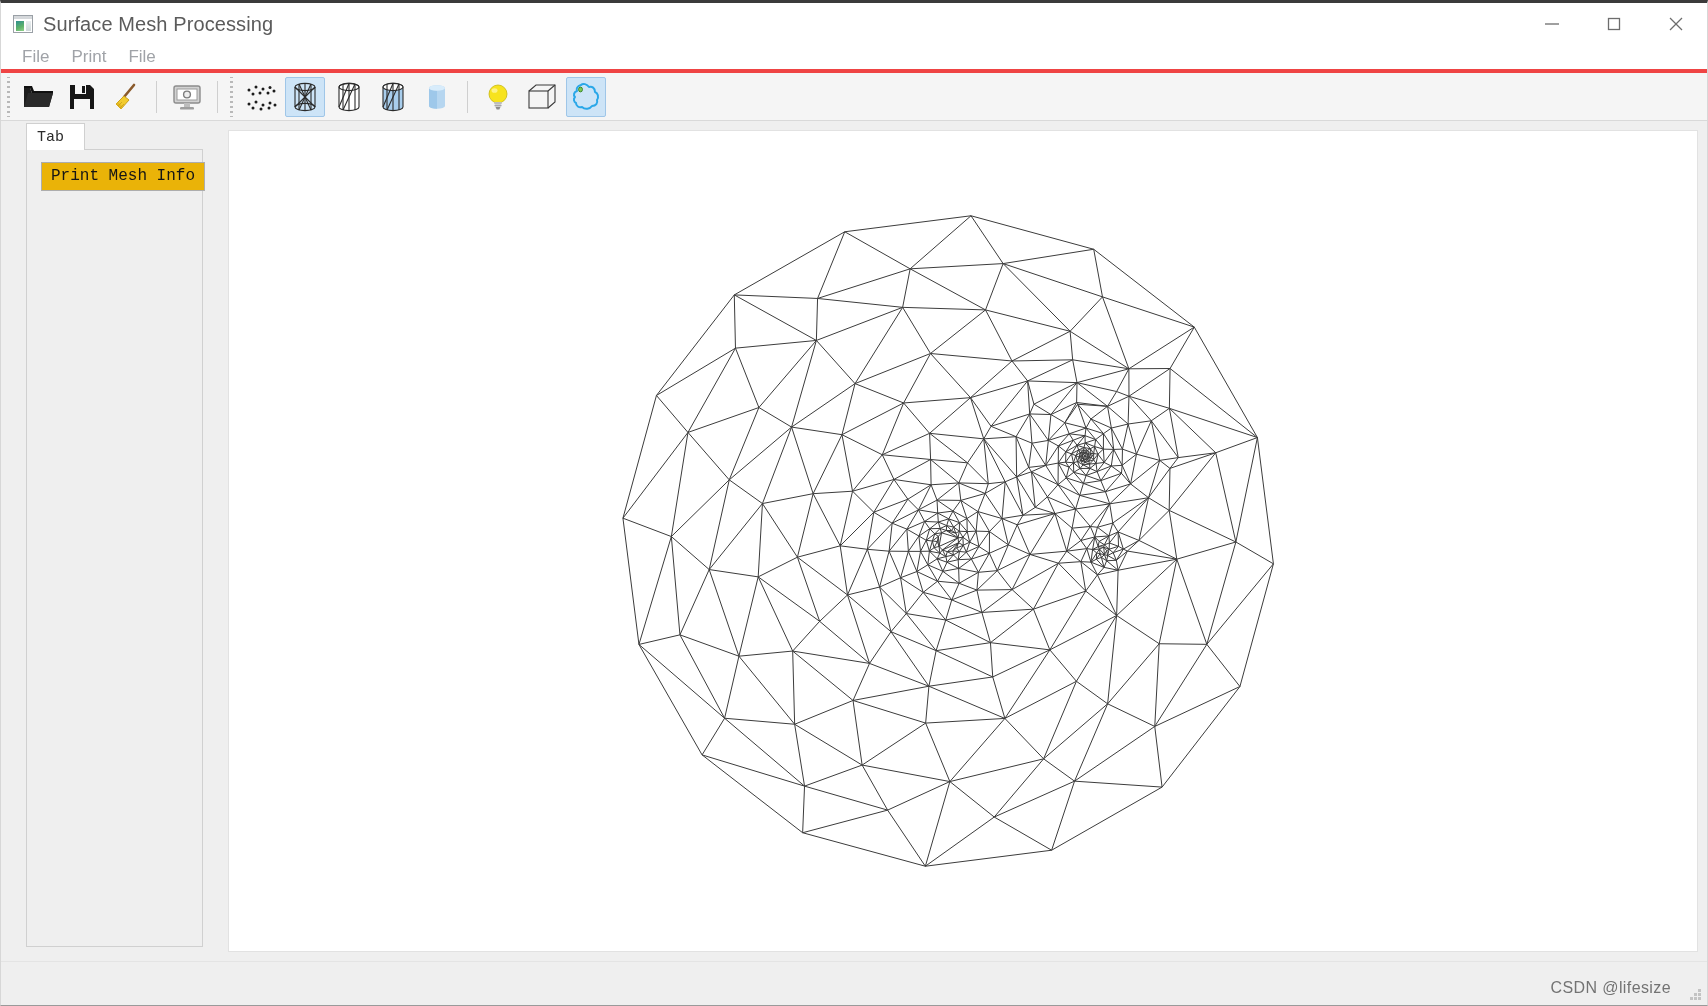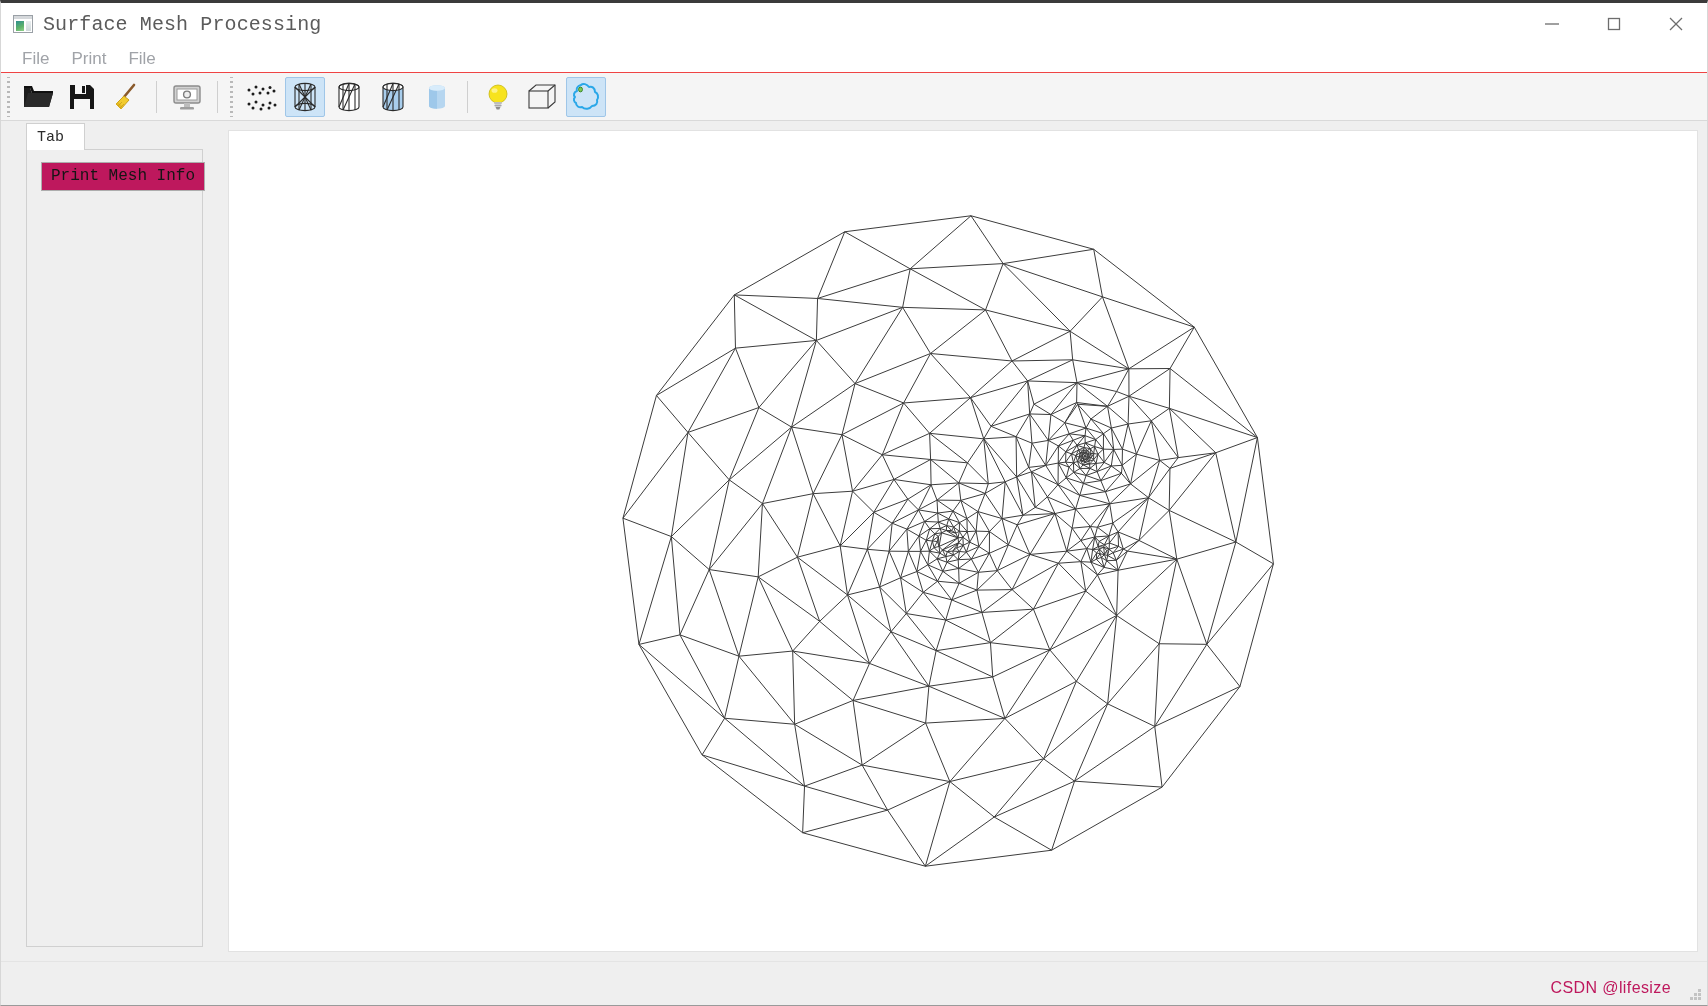--- a/index.html
+++ b/index.html
@@ -24,21 +24,20 @@
   }
 
   
   .titlebar {
     height: 42px;
     background: #ffffff;
     display: flex;
     align-items: center;
     flex: 0 0 auto;
     position: relative;
-    font-family: Liberation Mono, monospace;
   }
   .title-icon {
     width: 20px; height: 18px;
     margin-left: 12px; margin-right: 10px;
     border: 1px solid #9aa0a6;
     background: #ffffff;
     position: relative;
     flex: 0 0 auto;
   }
   .title-icon .tbar {
@@ -73,21 +72,21 @@
   .winbtn svg { display: block; }
 
   
   .menubar {
     height: 28px;
     background: #ffffff;
     display: flex;
     align-items: center;
     padding-left: 10px;
     flex: 0 0 auto;
-    border-bottom: 1px solid #ef4444;
+    border-bottom: 4px solid #ef4444;
   }
   .menuitem {
     font-size: 17px;
     color: #a0a3a8;
     padding: 2px 11px;
     cursor: default;
     white-space: nowrap;
   }
 
   
@@ -173,21 +172,21 @@
     top: 26px; left: 0; right: 0; bottom: 0;
     background: #efefef;
     border: 1px solid #d0d0d0;
     padding: 12px 0 0 14px;
   }
   .pushbtn {
     display: inline-block;
     font-family: "Liberation Mono", monospace;
     font-size: 16px;
     color: #151515;
-    background: #be185d;
+    background: #eab308;
     border: 1px solid #adadad;
     padding: 4px 9px 5px 9px;
     line-height: 1.15;
     white-space: nowrap;
   }
 
   .canvaswrap {
     flex: 1 1 auto;
     position: relative;
     margin: 9px 9px 9px 0;
@@ -208,21 +207,21 @@
     align-items: center;
   }
   .statustext {
     font-size: 14px; color: #6a6a6a;
     padding-left: 10px;
   }
   .watermark {
     position: absolute;
     right: 36px; bottom: 8px;
     font-size: 16px;
-    color: #be185d;
+    color: #737373;
     letter-spacing: 0.4px;
     white-space: nowrap;
   }
   .sizegrip {
     position: absolute;
     right: 6px; bottom: 5px;
     width: 14px; height: 14px;
   }
   .sizegrip i {
     position: absolute;

